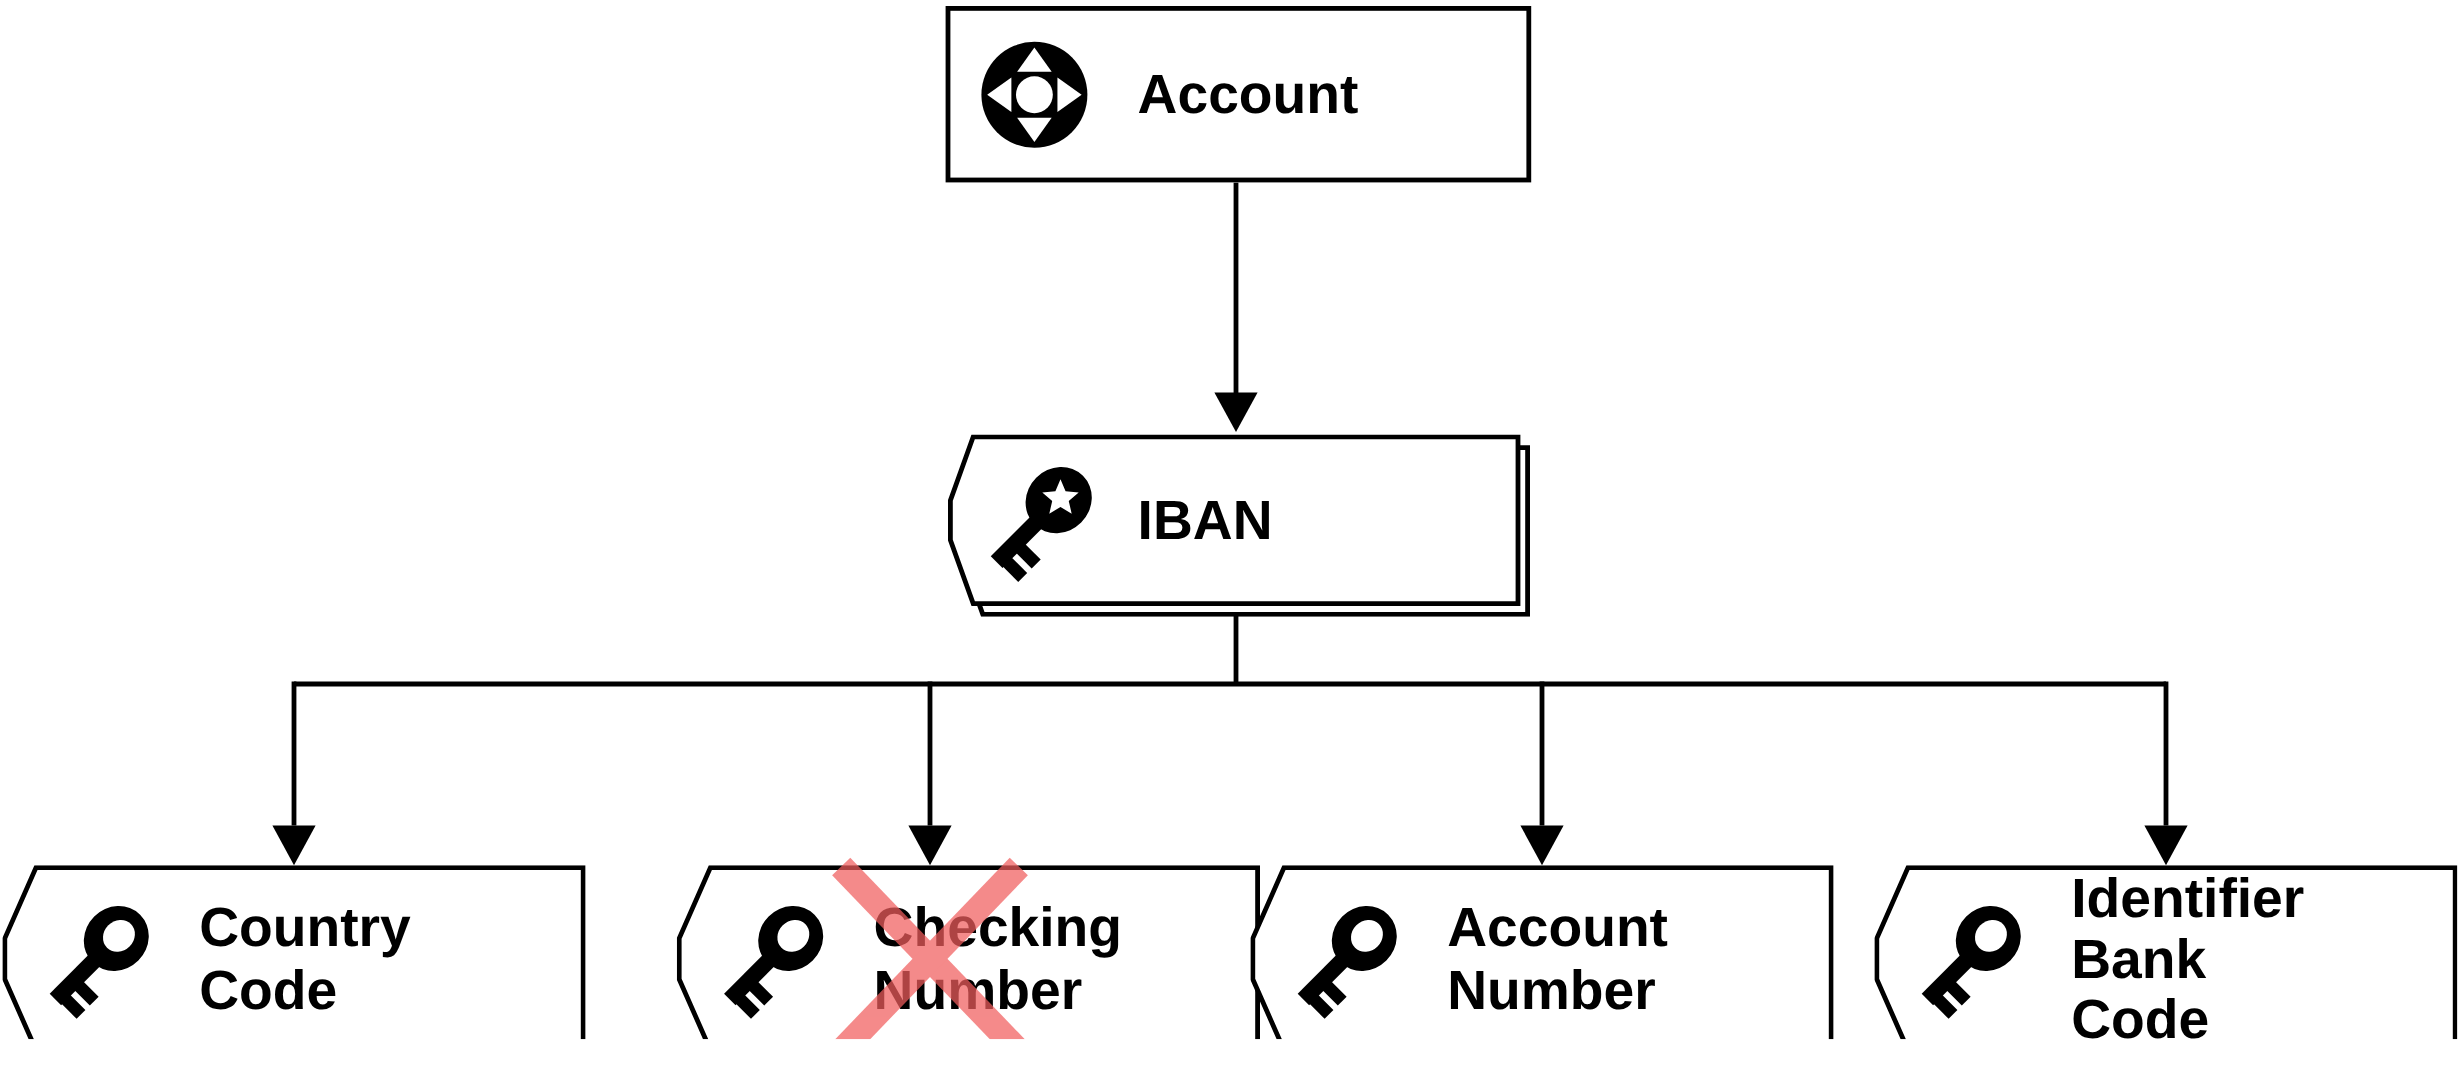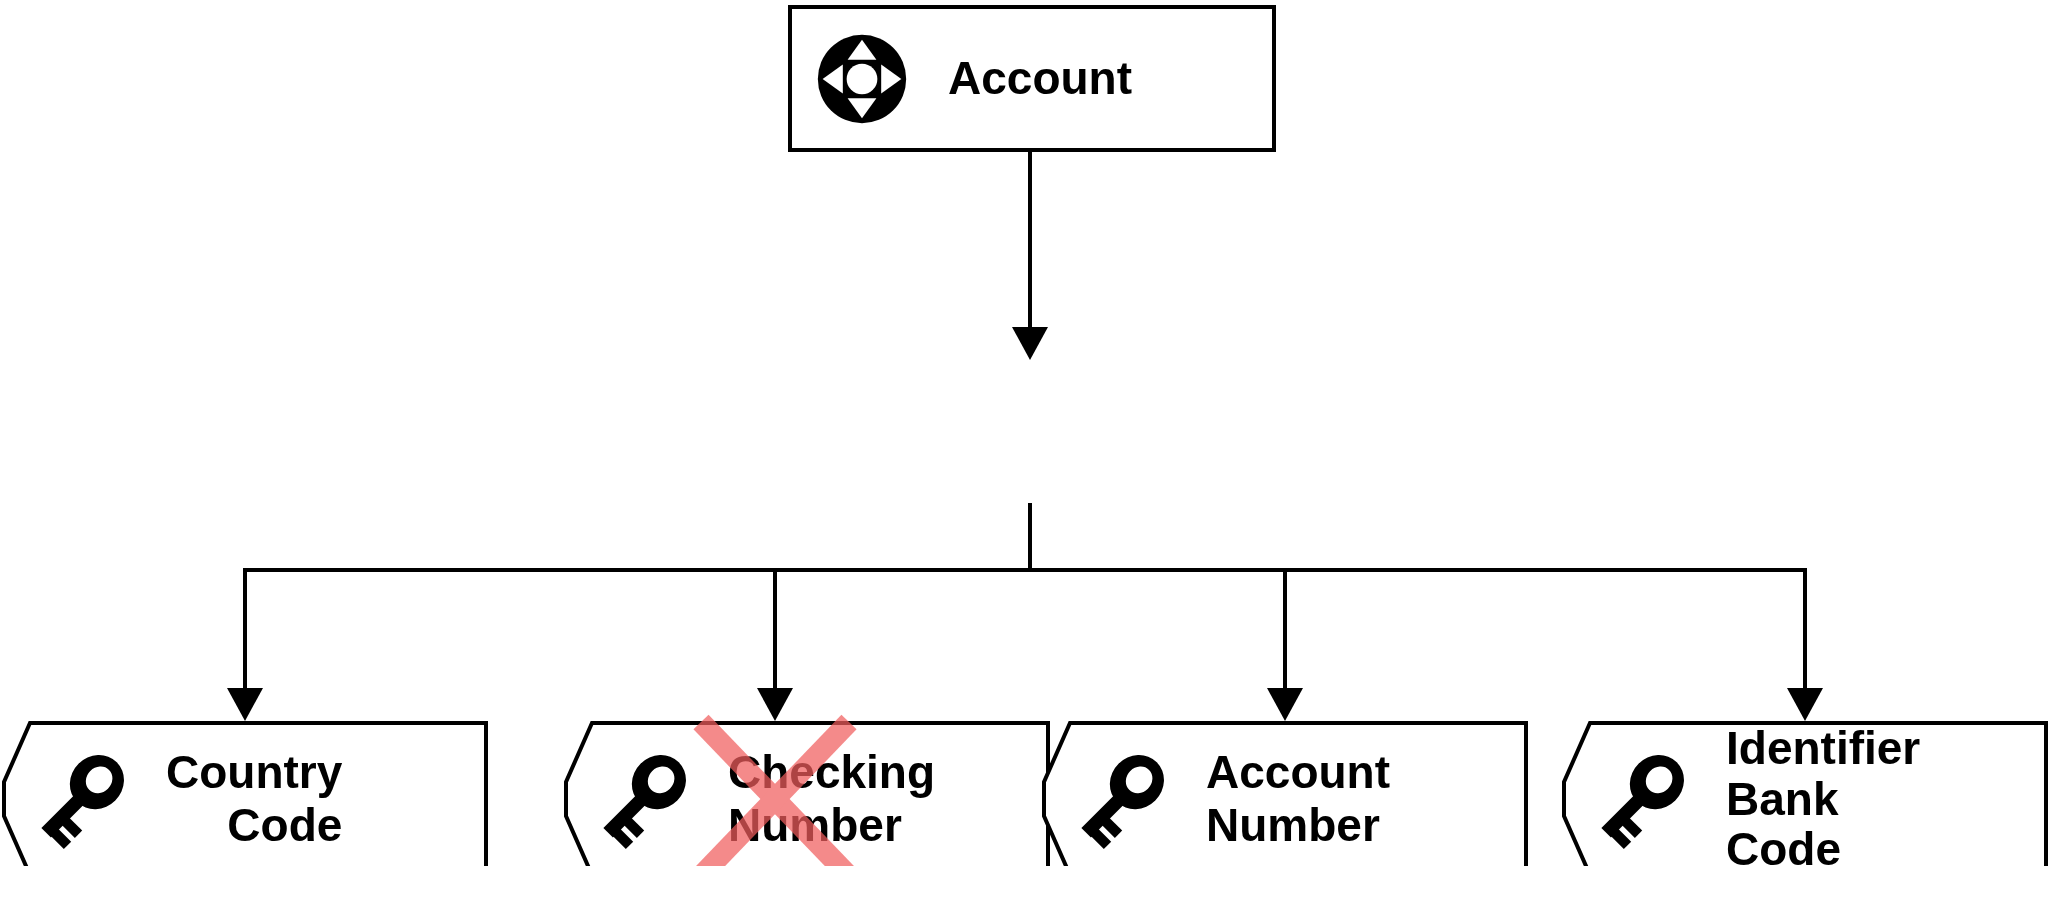--- a/index.html
+++ b/index.html
@@ -83,22 +83,34 @@
     </g>
   </svg>
 
   <div class="node node-rect" style="left:788px;top:5px;width:488px;height:147px;">
     <svg class="icon" width="96" height="96" viewBox="0 0 100 100">
         <use href="#move-glyph"></use>
       </svg>
     <span class="label">Account</span>
   </div>
 
+  <div class="node" style="left:790px;top:362px;width:485px;height:152px;">
+    <svg class="shape-bg" width="485" height="152" viewBox="0 0 485 152">
+      <polygon points="21,2 475,2 475,141 21,141 2,88 2,55" transform="translate(8,9)" fill="#fff" stroke="#000" stroke-width="4"></polygon>
+      <polygon points="21,2 475,2 475,141 21,141 2,88 2,55" fill="#fff" stroke="#000" stroke-width="4"></polygon>
+    </svg>
+    <div class="node-content" style="padding-left:22px;gap:30px;width:477px;height:143px;">
+      <svg class="icon" width="106" height="106" viewBox="0 0 100 100">
+          <use href="#key-star"></use>
+        </svg>
+      <span class="label">IBAN</span>
+    </div>
+  </div>
 
-  <div class="node" style="left:2px;top:721px;width:486px;height:156px;text-align:right;">
+  <div class="node" style="left:2px;top:721px;width:486px;height:156px;">
     <svg class="shape-bg" width="486" height="156" viewBox="0 0 486 156">
       <polygon points="28,2 484,2 484,154 28,154 2,95 2,61" fill="#fff" stroke="#000" stroke-width="4"></polygon>
     </svg>
     <div class="node-content" style="padding-left:26px;gap:34px;">
       <svg class="icon" width="104" height="104" viewBox="0 0 100 100">
           <use href="#key-plain"></use>
         </svg>
       <span class="label lines">
         <span>Country</span>
         <span>Code</span>

